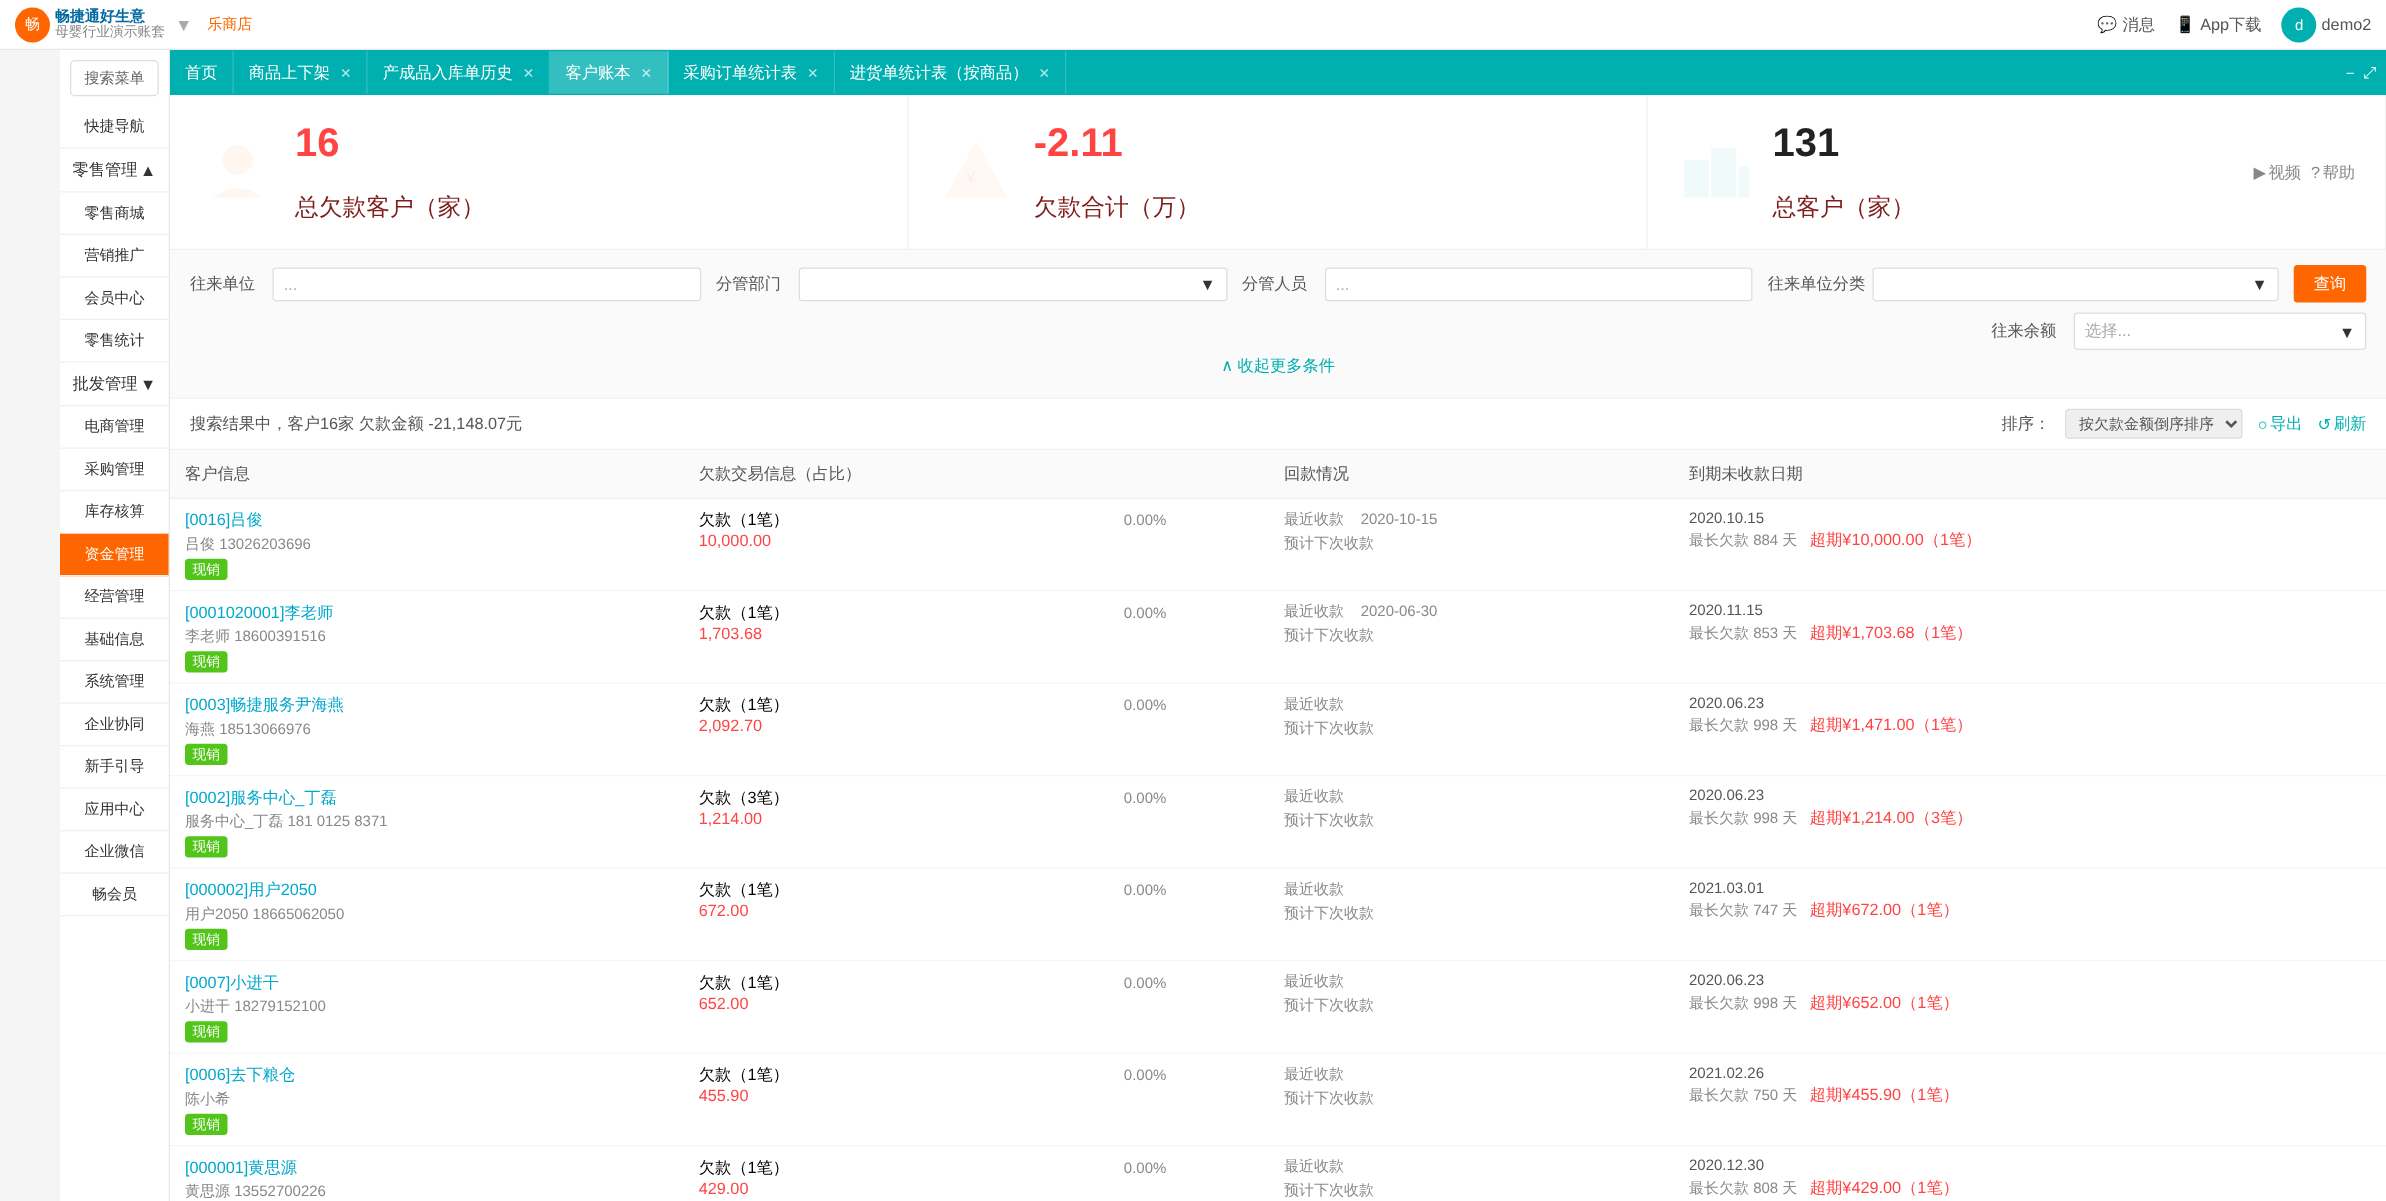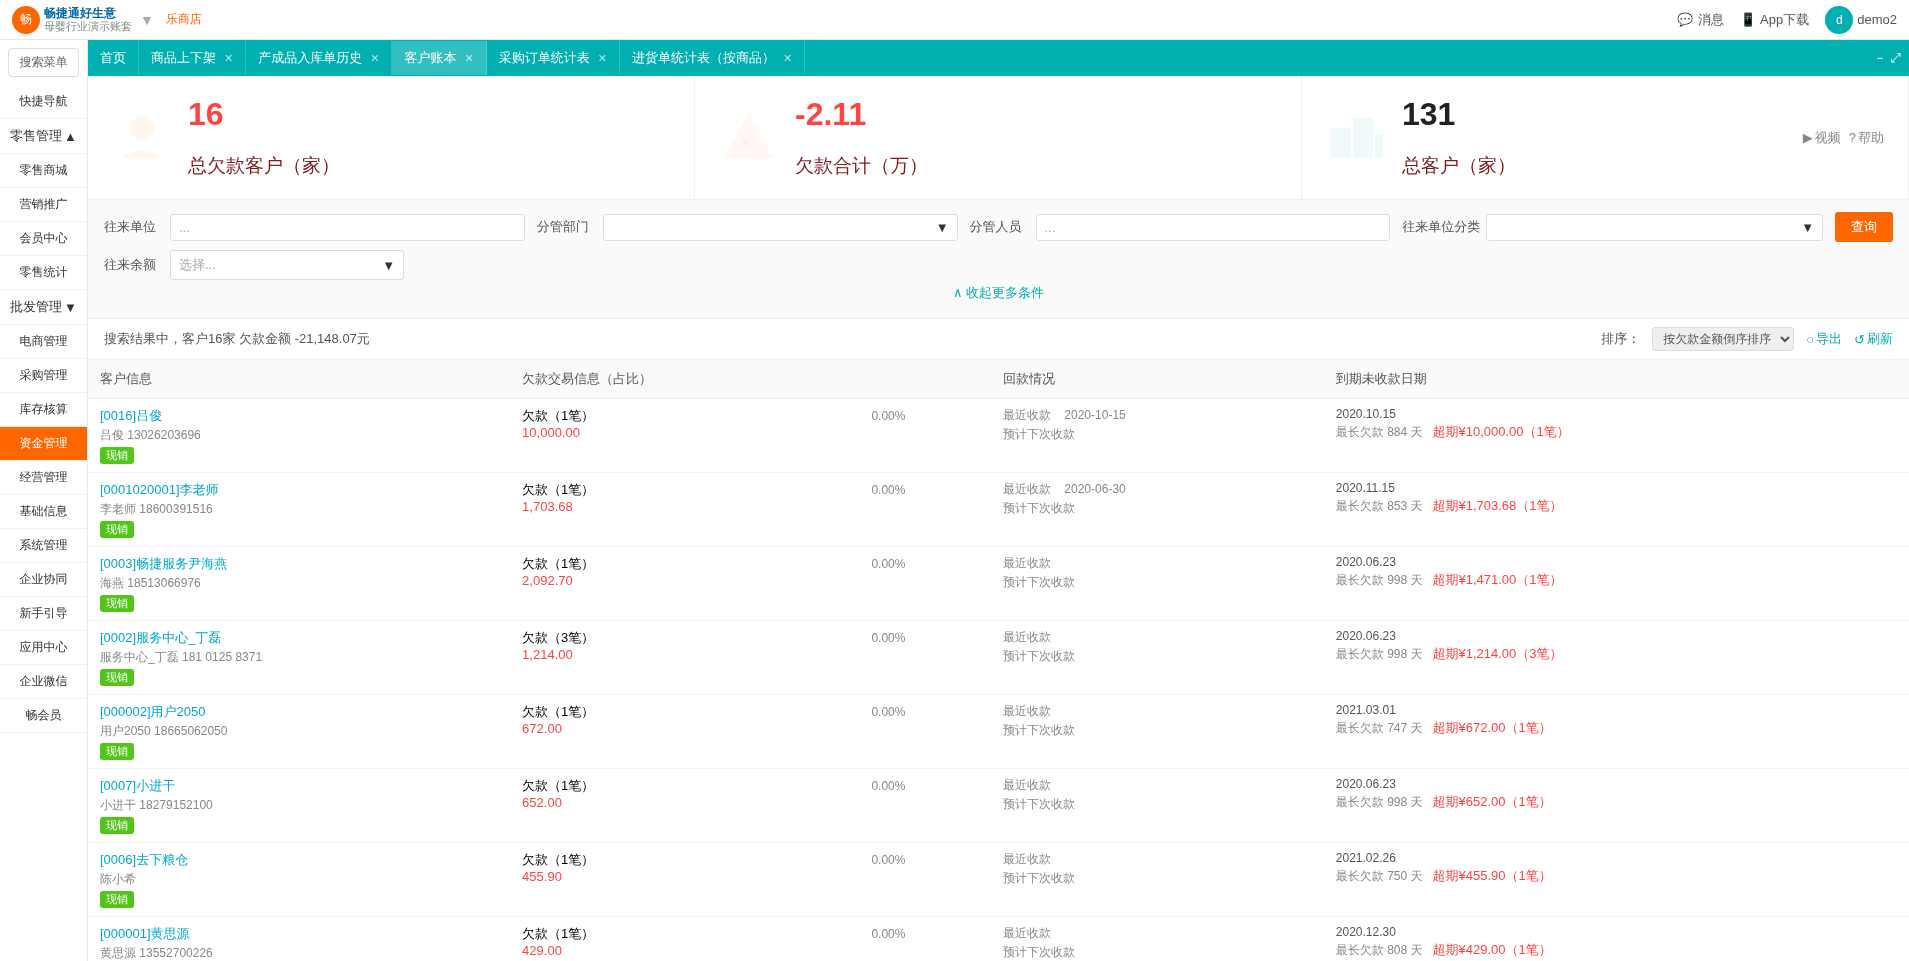--- a/index.html
+++ b/index.html
@@ -8,21 +8,21 @@
     
     .top-bar { background: #fff; height: 40px; display: flex; align-items: center; justify-content: space-between; padding: 0 12px; border-bottom: 1px solid #e8e8e8; flex-shrink: 0; }
     .top-bar-left { display: flex; align-items: center; gap: 8px; }
     .logo-area { display: flex; align-items: center; gap: 4px; }
     .logo-icon { width: 28px; height: 28px; background: #ff6600; border-radius: 50%; display: flex; align-items: center; justify-content: center; color: #fff; font-size: 12px; }
     .top-bar-right { display: flex; align-items: center; gap: 16px; }
     .top-right-item { display: flex; align-items: center; gap: 4px; color: #555; cursor: pointer; font-size: 13px; }
     .avatar { width: 28px; height: 28px; background: #00b0b0; border-radius: 50%; display: flex; align-items: center; justify-content: center; color: #fff; font-size: 12px; }
 
     
-    .main-container { display: flex; flex: 1; overflow: hidden; }
+    .main-container { display: flex; flex: 1; overflow: hidden; padding-left: 48px; }
 
     
     .sidebar { width: 88px; background: #fff; border-right: 1px solid #e8e8e8; display: flex; flex-direction: column; overflow-y: auto; flex-shrink: 0; }
     .sidebar-search { padding: 8px; }
     .sidebar-search-btn { width: 100%; background: #fff; border: 1px solid #ddd; border-radius: 4px; padding: 5px; cursor: pointer; font-size: 12px; color: #666; text-align: center; }
     .sidebar-item { padding: 8px 4px; text-align: center; cursor: pointer; color: #333; font-size: 12px; border-bottom: 1px solid #f0f0f0; }
     .sidebar-item.active { color: #fff; background: #ff6600; }
     .sidebar-item.has-arrow { display: flex; align-items: center; justify-content: center; gap: 2px; }
 
     
@@ -79,21 +79,21 @@
     .debt-pct { color: #888; font-size: 12px; margin-top: 2px; }
 
     .recent-date { color: #888; font-size: 12px; }
     .next-collect { color: #888; font-size: 12px; margin-top: 2px; }
 
     .overdue-date { color: #555; font-size: 12px; }
     .overdue-days { color: #888; font-size: 12px; margin-top: 2px; }
     .overdue-link { color: #ff4444; cursor: pointer; }
 
     
-    .filter-row-2 { display: flex; gap: 12px; align-items: center; }
+    .filter-row-2 { display: flex; gap: 12px; align-items: center; justify-content: flex-end; }
   </style>
 </head>
 <body>
 
 <div class="top-bar">
   <div class="top-bar-left">
     <div class="logo-area">
       <div class="logo-icon">畅</div>
       <div style="display:flex;flex-direction:column;line-height:1.2">
         <span style="font-size:12px;color:#0369a1;font-weight:bold">畅捷通好生意</span>

